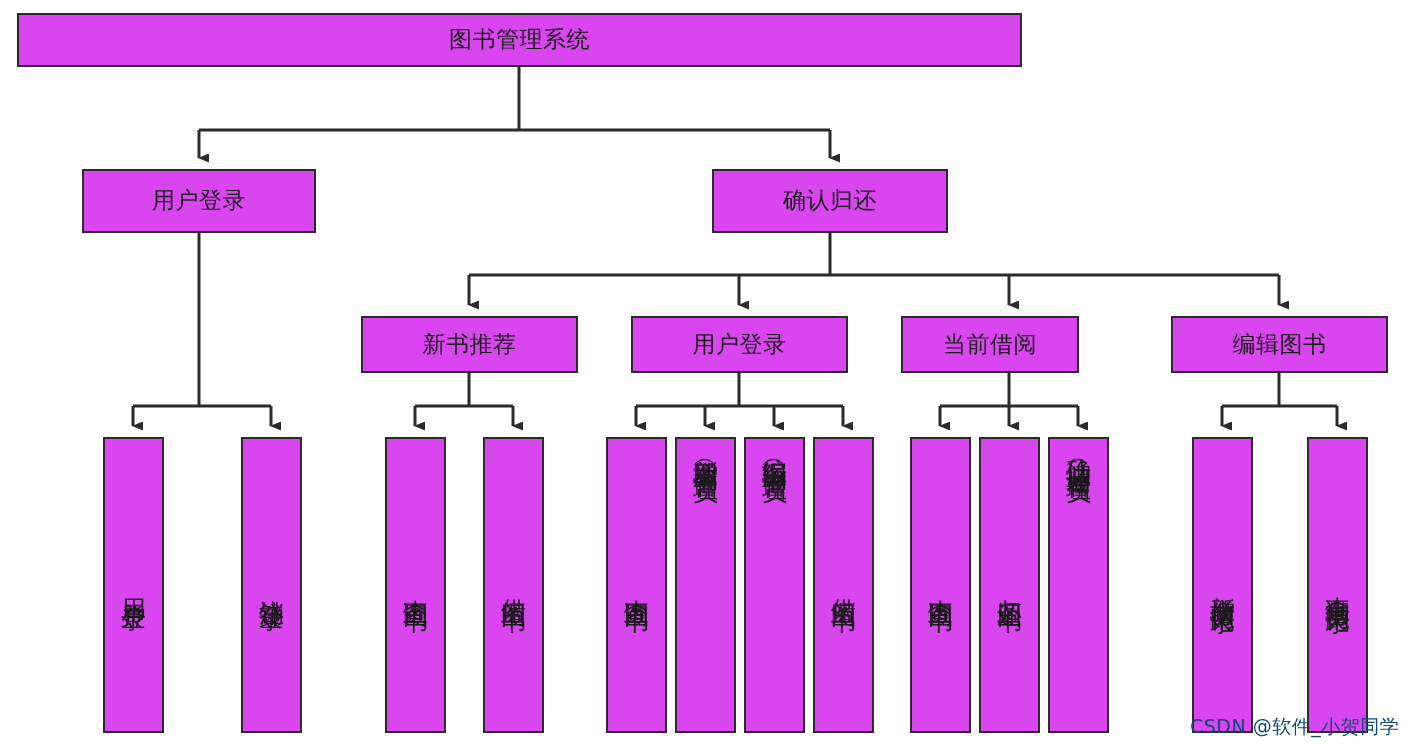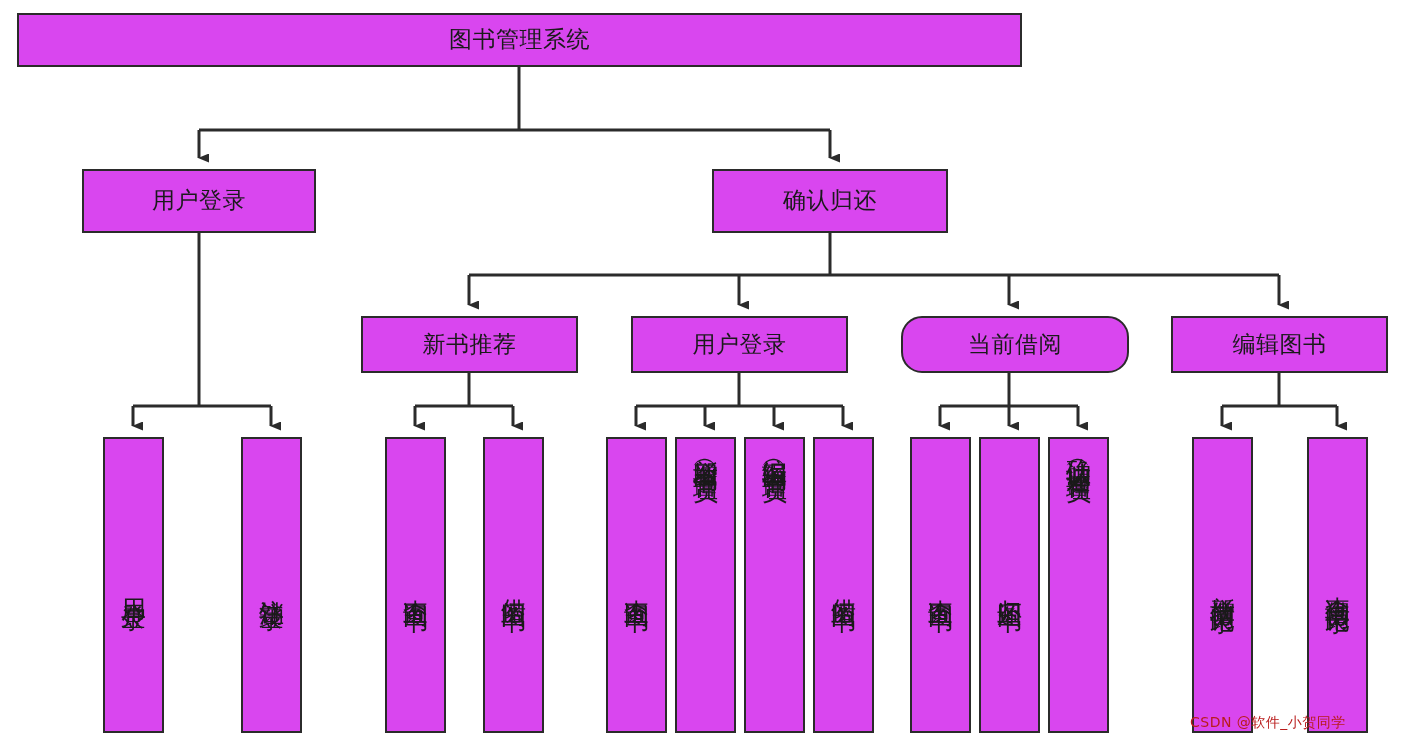--- a/index.html
+++ b/index.html
@@ -61,22 +61,22 @@
     height: auto;
   }
   .node.vertical.center-v {
     align-items: center;
   }
   .node.vertical.top-v {
     align-items: flex-start;
   }
   .watermark {
     position: absolute;
-    color: #b91c1c;
-    font-size: 14px;
+    color: #0c4a6e;
+    font-size: 19px;
     white-space: nowrap;
     letter-spacing: 0.5px;
   }
 </style>
 </head>
 <body>
 
 <div id="canvas">
 
   <svg class="wires" viewBox="0 0 1405 747">
@@ -139,21 +139,21 @@
   <div class="node horizontal" style="left:712px; top:169px; width:236px; height:64px;">
     <span class="label">确认归还</span>
   </div>
 
   <div class="node horizontal" style="left:361px; top:316px; width:217px; height:57px;">
     <span class="label">新书推荐</span>
   </div>
   <div class="node horizontal" style="left:631px; top:316px; width:217px; height:57px;">
     <span class="label">用户登录</span>
   </div>
-  <div class="node horizontal" style="left:901px; top:316px; width:228px; height:57px;border-radius:21px;">
+  <div class="node horizontal" style="left:901px; top:316px; width:178px; height:57px;">
     <span class="label">当前借阅</span>
   </div>
   <div class="node horizontal" style="left:1171px; top:316px; width:217px; height:57px;">
     <span class="label">编辑图书</span>
   </div>
 
   <div class="node vertical center-v" style="left:103px; top:437px; width:61px; height:296px;">
     <span class="label">用户登录</span>
   </div>
   <div class="node vertical center-v" style="left:241px; top:437px; width:61px; height:296px;">

